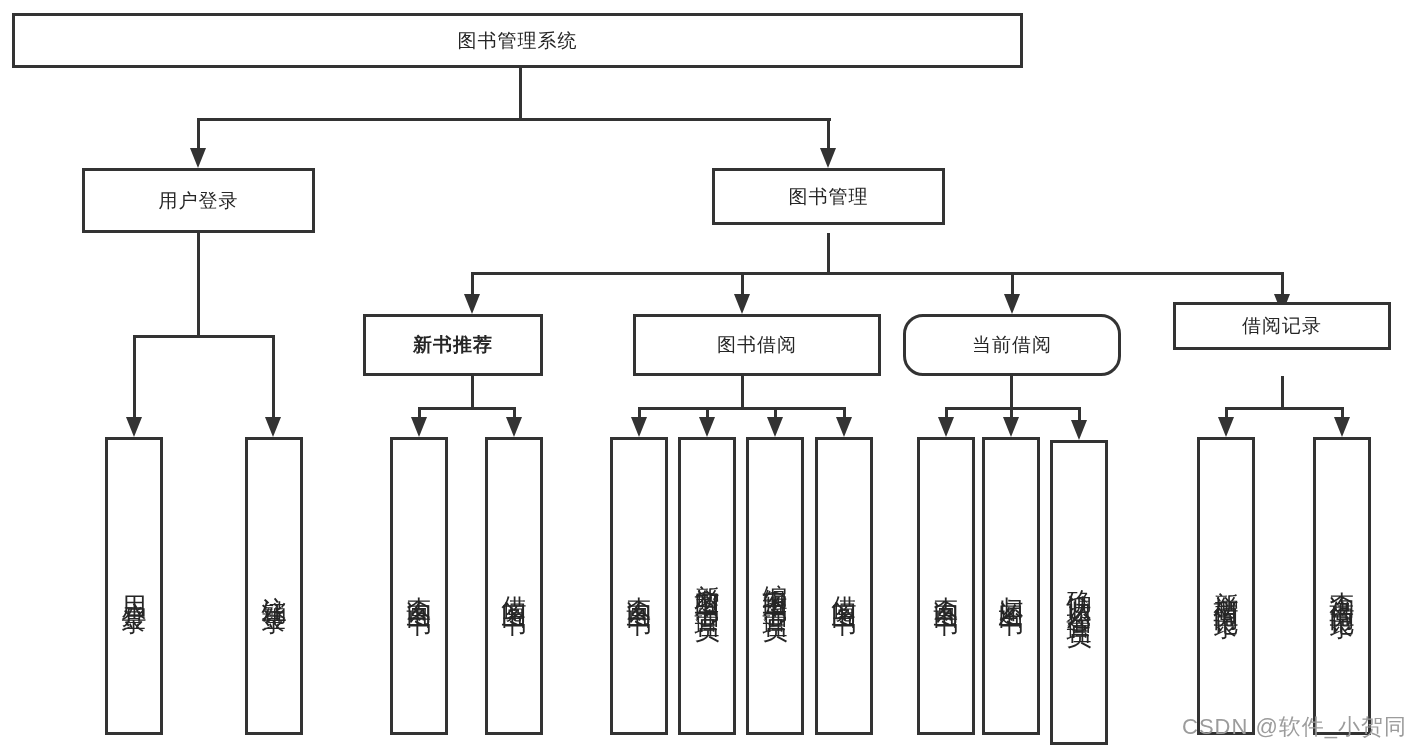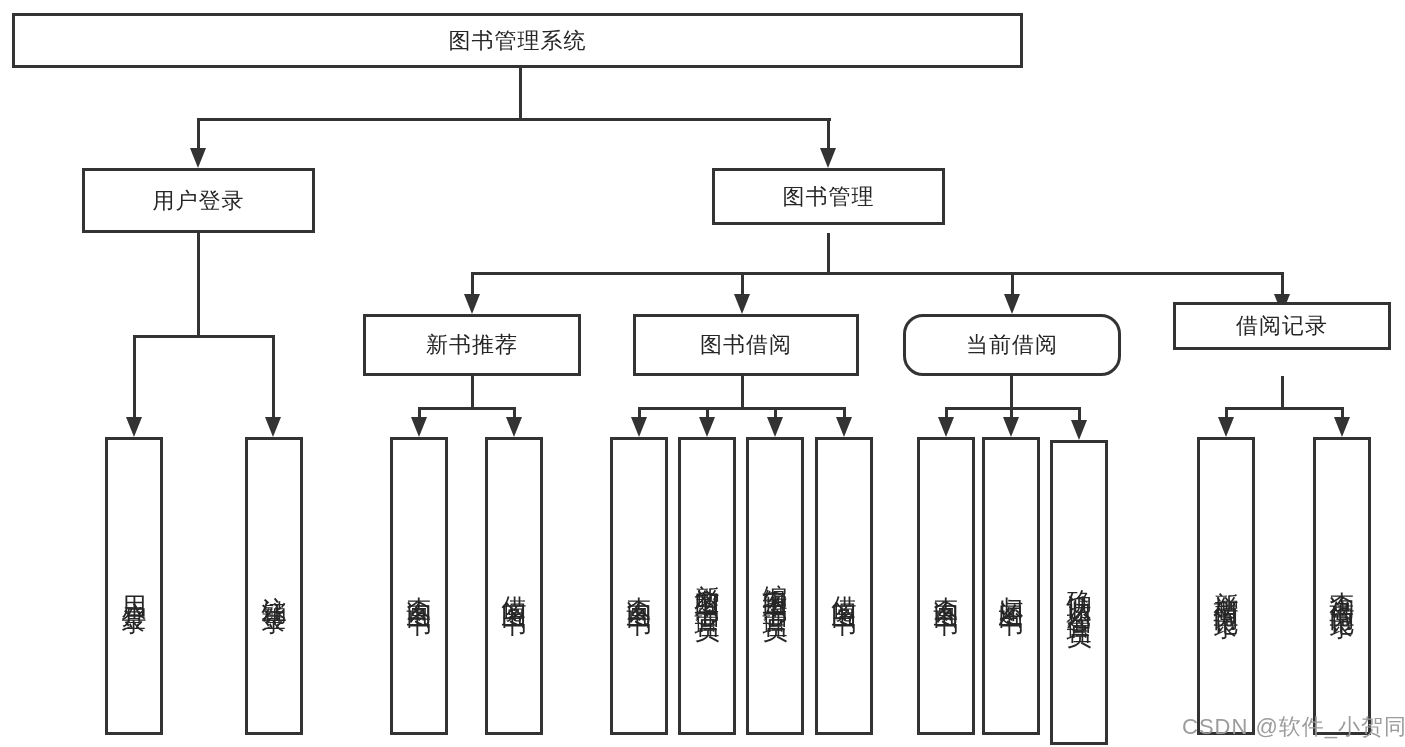--- a/index.html
+++ b/index.html
@@ -3,21 +3,21 @@
 <meta charset="utf-8">
 <style>
   html,body{margin:0;padding:0;background:#fff;}
   .canvas{
     position:relative;width:1405px;height:747px;background:#fff;overflow:hidden;
     font-family:"Liberation Sans","DejaVu Sans",sans-serif;color:#262626;
   }
   .box{
     position:absolute;box-sizing:border-box;border:3px solid #333;background:#fff;
     display:flex;align-items:center;justify-content:center;
-    font-size:22px;letter-spacing:1px;white-space:nowrap;
+    font-size:19px;letter-spacing:1px;white-space:nowrap;
   }
   .vbox{
     writing-mode:vertical-rl;text-orientation:mixed;
     font-size:25px;letter-spacing:5px;white-space:normal;
     line-height:1;padding:6px 0;
   }
   .hl{position:absolute;height:3px;background:#333;}
   .vl{position:absolute;width:3px;background:#333;}
   .ar{
     position:absolute;width:0;height:0;
@@ -63,24 +63,24 @@
   <div class="hl" style="left:471px;top:272px;width:812px;"></div>
   <div class="vl" style="left:471px;top:272px;height:24px;"></div>
   <div class="ar" style="left:464px;top:294px;"></div>
   <div class="vl" style="left:741px;top:272px;height:24px;"></div>
   <div class="ar" style="left:734px;top:294px;"></div>
   <div class="vl" style="left:1011px;top:272px;height:24px;"></div>
   <div class="ar" style="left:1004px;top:294px;"></div>
   <div class="vl" style="left:1281px;top:272px;height:24px;"></div>
   <div class="ar" style="left:1274px;top:294px;"></div>
 
-  <div class="box" style="left:363px;top:314px;width:218px;height:62px;">
+  <div class="box" style="left:363px;top:314px;width:180px;height:62px;font-weight:bold;">
     <span>新书推荐</span>
   </div>
-  <div class="box" style="left:633px;top:314px;width:226px;height:62px;">
+  <div class="box" style="left:633px;top:314px;width:248px;height:62px;">
     <span>图书借阅</span>
   </div>
   <div class="box" style="left:903px;top:314px;width:218px;height:62px;border-radius:20px;">
     <span>当前借阅</span>
   </div>
   <div class="box" style="left:1173px;top:302px;width:218px;height:48px;">
     <span>借阅记录</span>
   </div>
 
   <div class="vl" style="left:471px;top:376px;height:34px;"></div>

